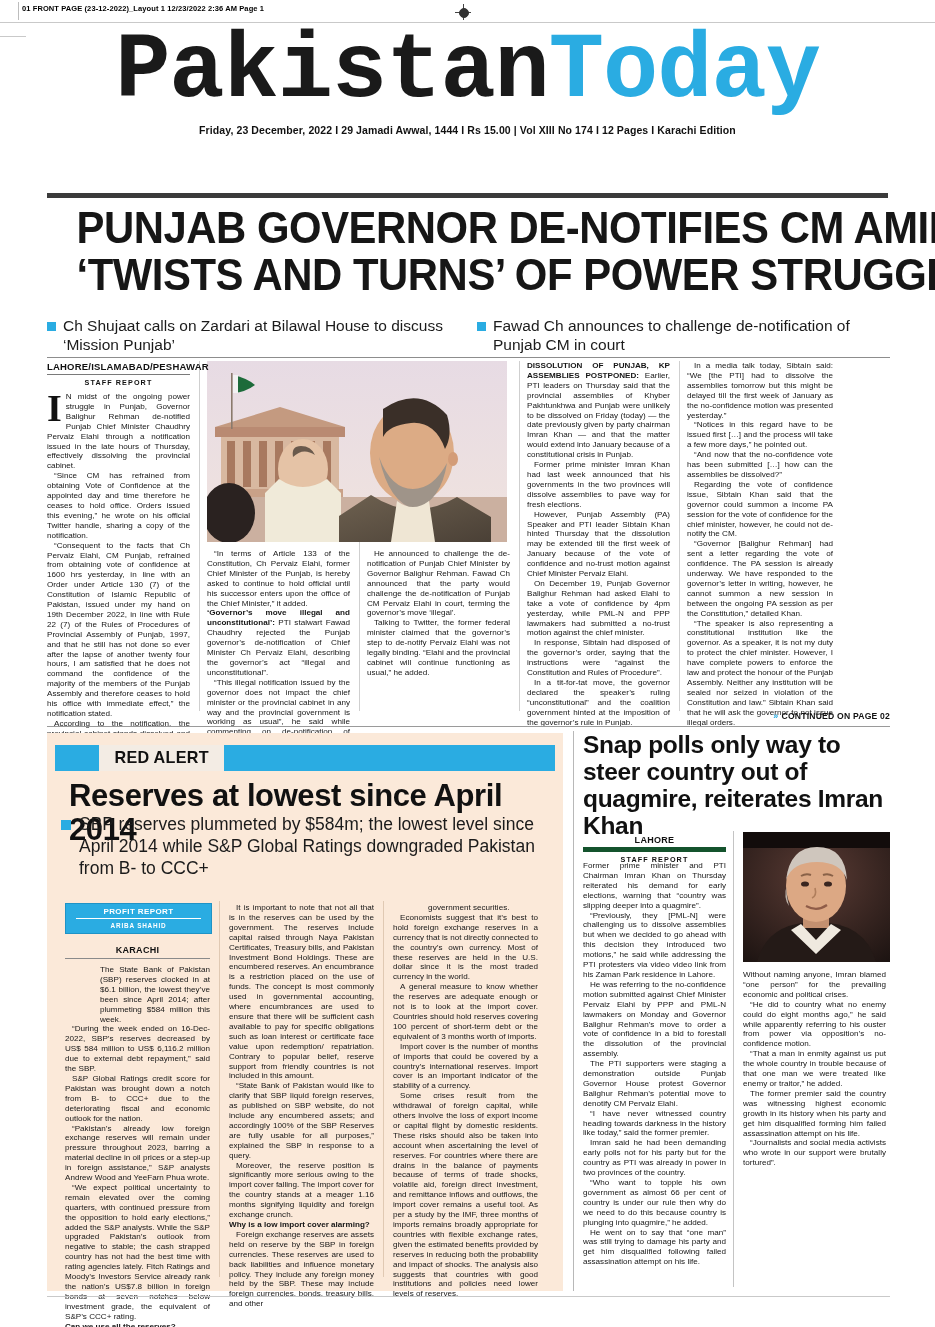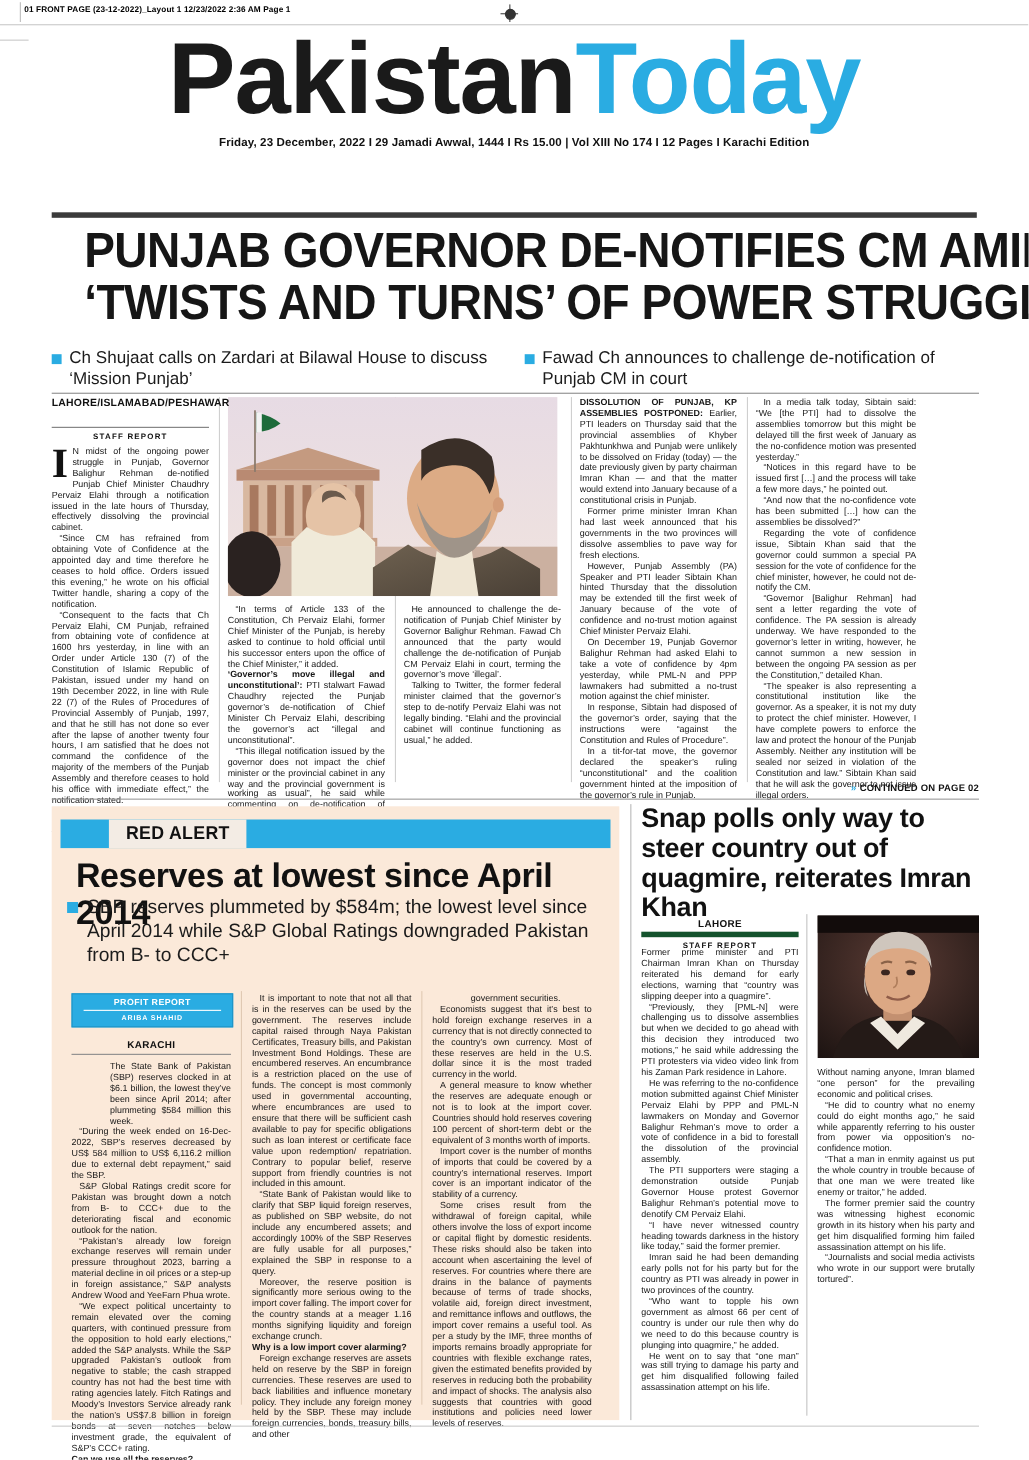--- a/index.html
+++ b/index.html
@@ -13,21 +13,21 @@
   .slug-rule{position:absolute;left:18px;top:2px;width:1px;height:18px;background:#bdbdbd;}
   .reg-mark{position:absolute;left:455px;top:4px;width:16px;height:16px;}
   .reg-mark .h{position:absolute;left:0;top:7.5px;width:16px;height:1px;background:#444;}
   .reg-mark .v{position:absolute;left:7.5px;top:0;width:1px;height:16px;background:#444;}
   .reg-mark .c{position:absolute;left:4px;top:4px;width:8px;height:8px;border-radius:50%;
                border:1.5px solid #333;background:#333;}
   .side-tick{position:absolute;left:0;top:36px;width:26px;height:1px;background:#c9c9c9;}
 
   
   .masthead{position:absolute;left:0;top:24px;width:935px;text-align:center;}
-  .logo{font-family:Liberation Sans, sans-serif;font-weight:bold;font-size:92px;line-height:96px;
+  .logo{font-family:Liberation Mono, monospace;font-weight:bold;font-size:92px;line-height:96px;
         letter-spacing:-1px;white-space:nowrap;}
   .logo .pk{color:#1a1a1a;}
   .logo .td{color:#2aace2;}
   .dateline{margin-top:4px;font-size:10.5px;font-weight:bold;color:#111;letter-spacing:.1px;}
 
   .rule-thick{position:absolute;left:47px;top:193px;width:841px;height:5px;background:#3b3b3b;}
 
   
   .headline{position:absolute;left:47px;top:204px;width:843px;text-align:center;}
   .headline .ln{font-family:"Liberation Sans Narrow","Liberation Sans",sans-serif;
@@ -43,21 +43,21 @@
   .rule-med{position:absolute;left:47px;top:357px;width:843px;height:1px;background:#8d8d8d;}
 
   
   .lead{position:absolute;left:47px;top:361px;width:843px;height:352px;}
   .lead-col{position:absolute;top:0;width:143px;}
   .c1{left:0;} .c2{left:160px;} .c3{left:320px;} .c4{left:480px;} .c5{left:640px;}
   .lead-col.wide{width:146px;}
   .colrule{position:absolute;top:0;width:1px;height:350px;background:#cfcfcf;}
 
   .kicker{text-align:center;font-size:9.5px;font-weight:bold;letter-spacing:.2px;
-          border-bottom:1px solid #7a7a7a;padding-bottom:16px;}
+          border-bottom:1px solid #7a7a7a;padding-bottom:2px;}
   .byline{text-align:center;font-size:7.2px;font-weight:bold;letter-spacing:1.1px;
           margin-top:3px;margin-bottom:5px;}
 
   .body{font-size:8.1px;line-height:9.9px;text-align:justify;color:#161616;}
   .body p{margin:0 0 0 0;text-indent:7px;}
   .body p.noind{text-indent:0;}
   .body .bsub{font-weight:bold;}
   .body .bcaps{font-weight:bold;}
   .dropcap{float:left;font-family:"Liberation Serif",serif;font-weight:bold;font-size:38px;
            line-height:31px;margin:1px 4px 0 0;color:#111;}
@@ -248,21 +248,21 @@
         <p>In response, Sibtain had disposed of the governor’s order, saying that the instructions were “against the Constitution and Rules of Procedure”.</p>
         <p>In a tit-for-tat move, the governor declared the speaker’s ruling “unconstitutional” and the coalition government hinted at the imposition of the governor’s rule in Punjab.</p>
       </div>
     </div>
 
     <div class="lead-col c5 wide">
       <div class="body">
         <p>In a media talk today, Sibtain said: “We [the PTI] had to dissolve the assemblies tomorrow but this might be delayed till the first week of January as the no-confidence motion was presented yesterday.”</p>
         <p>“Notices in this regard have to be issued first […] and the process will take a few more days,” he pointed out.</p>
         <p>“And now that the no-confidence vote has been submitted […] how can the assemblies be dissolved?”</p>
-        <p>Regarding the vote of confidence issue, Sibtain Khan said that the governor could summon a special PA session for the vote of confidence for the chief minister, however, he could not de-notify the CM.</p>
+        <p>Regarding the vote of confidence issue, Sibtain Khan said that the governor could summon a income PA session for the vote of confidence for the chief minister, however, he could not de-notify the CM.</p>
         <p>“Governor [Balighur Rehman] had sent a letter regarding the vote of confidence. The PA session is already underway. We have responded to the governor’s letter in writing, however, he cannot summon a new session in between the ongoing PA session as per the Constitution,” detailed Khan.</p>
         <p>“The speaker is also representing a constitutional institution like the governor. As a speaker, it is not my duty to protect the chief minister. However, I have complete powers to enforce the law and protect the honour of the Punjab Assembly. Neither any institution will be sealed nor seized in violation of the Constitution and law.” Sibtain Khan said that he will ask the governor to not issue illegal orders.</p>
       </div>
     </div>
 
     <div class="contd">
       <span class="arrows">»</span><span>CONTINUED ON PAGE 02</span>
     </div>
   </div>
 

